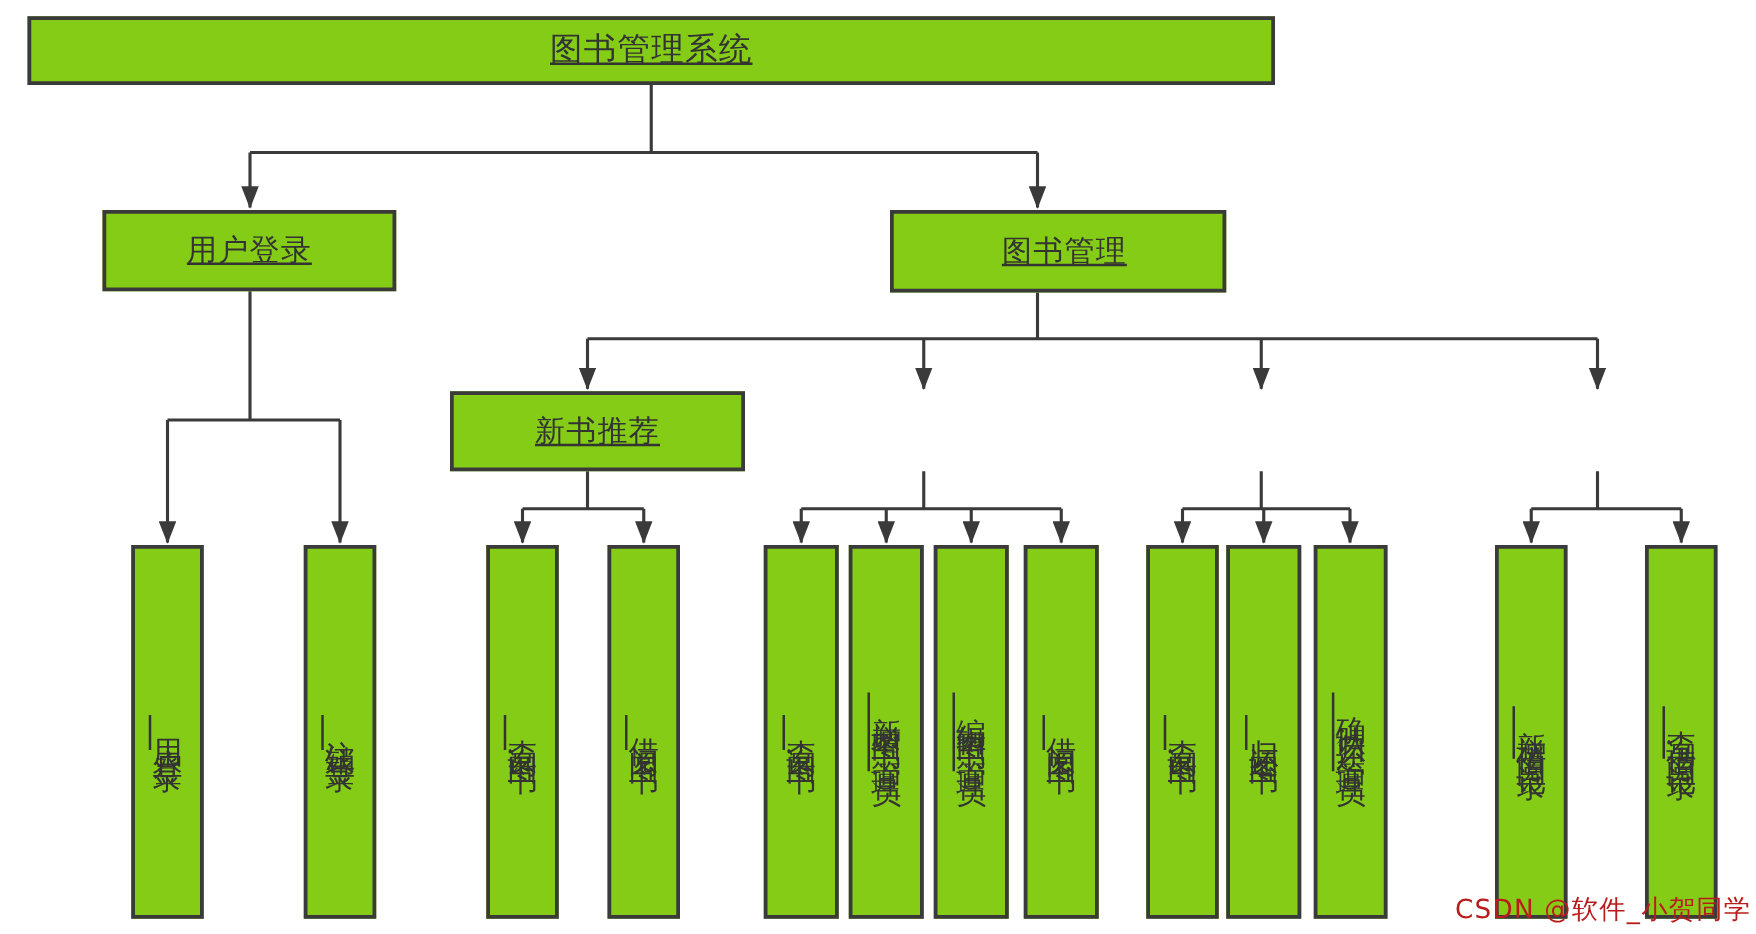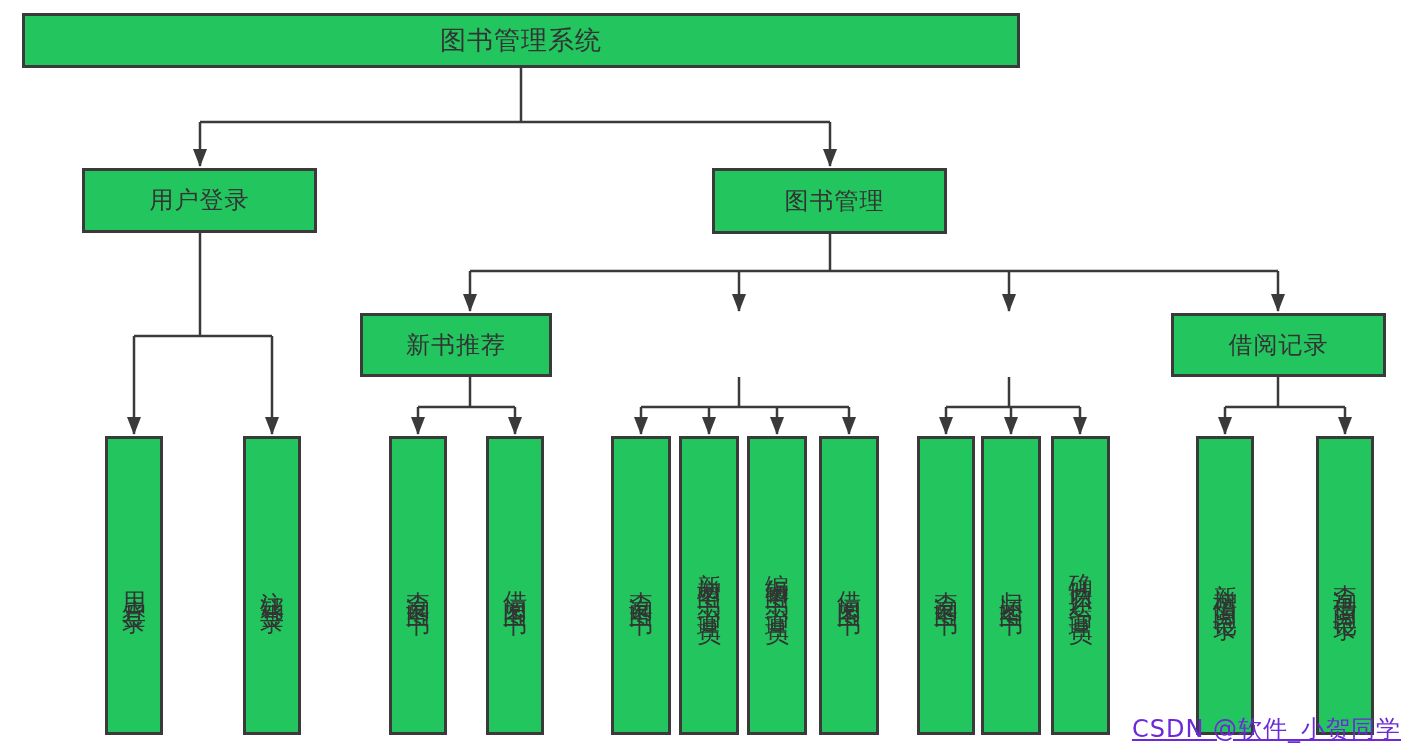--- a/index.html
+++ b/index.html
@@ -20,47 +20,48 @@
     left: 0;
     top: 0;
     width: 1405px;
     height: 747px;
     pointer-events: none;
   }
   .node {
     position: absolute;
     box-sizing: border-box;
     border: 3px solid #3a3a3a;
-    background: #22c55e;
+    background: #84cc16;
     display: flex;
     align-items: center;
     justify-content: center;
     color: #333333;
+    text-decoration: underline;
   }
   .node .lbl {
     display: block;
     font-size: 24px;
     letter-spacing: 1px;
     white-space: nowrap;
     line-height: 1.2;
   }
   #n-root .lbl { font-size: 26px; }
   .leaf .lbl {
     writing-mode: vertical-rl;
     text-orientation: mixed;
     letter-spacing: 7px;
     line-height: 1;
     font-size: 24px;
     white-space: nowrap;
   }
   
   #n-root           { left: 22px;   top: 13px;  width: 998px; height: 55px; }
   #n-user-login     { left: 82px;   top: 168px; width: 235px; height: 65px; }
-  #n-book-mgmt      { left: 712px;  top: 168px; width: 235px; height: 66px; padding-left: 10px; }
-  #n-new-book-rec   { left: 360px;  top: 313px; width: 192px; height: 64px; }
+  #n-book-mgmt      { left: 712px;  top: 168px; width: 269px; height: 66px; padding-left: 10px; }
+  #n-new-book-rec   { left: 360px;  top: 313px; width: 236px; height: 64px; }
   #n-book-borrow    { left: 632px;  top: 313px; width: 214px; height: 64px; }
   #n-current-borrow { left: 902px;  top: 313px; width: 215px; height: 64px; }
   #n-borrow-record  { left: 1171px; top: 313px; width: 215px; height: 64px; }
   .leaf             { top: 436px; height: 299px; }
   #n-leaf-login     { left: 105px;  width: 58px; }
   #n-leaf-logout    { left: 243px;  width: 58px; }
   #n-leaf-nb-query  { left: 389px;  width: 58px; }
   #n-leaf-nb-borrow { left: 486px;  width: 58px; }
   #n-leaf-bb-query  { left: 611px;  width: 60px; }
   #n-leaf-bb-add    { left: 679px;  width: 60px; }
@@ -68,26 +69,25 @@
   #n-leaf-bb-borrow { left: 819px;  width: 60px; }
   #n-leaf-cb-query  { left: 917px;  width: 58px; }
   #n-leaf-cb-return { left: 981px;  width: 60px; }
   #n-leaf-cb-confirm{ left: 1051px; width: 59px; }
   #n-leaf-br-add    { left: 1196px; width: 58px; }
   #n-leaf-br-query  { left: 1316px; width: 58px; }
   #watermark {
     position: absolute;
     right: 4px;
     top: 713px;
-    font-size: 24px;
+    font-size: 21px;
     letter-spacing: 1px;
-    color: #6d28d9;
+    color: #b91c1c;
     z-index: 5;
     white-space: nowrap;
-    text-decoration: underline;
   }
 </style>
 </head>
 <body>
 
 <div id="stage">
 
   <svg id="connectors" viewBox="0 0 1405 747" xmlns="http://www.w3.org/2000/svg">
     <defs>
       <marker id="arrow" markerUnits="userSpaceOnUse" markerWidth="18" markerHeight="14" viewBox="0 0 18 14" refX="17" refY="7" orient="auto">
@@ -145,23 +145,20 @@
   <div class="node" id="n-user-login">
     <span class="lbl">用户登录</span>
   </div>
   <div class="node" id="n-book-mgmt">
     <span class="lbl">图书管理</span>
   </div>
 
   <div class="node" id="n-new-book-rec">
     <span class="lbl">新书推荐</span>
   </div>
-  <div class="node" id="n-borrow-record">
-    <span class="lbl">借阅记录</span>
-  </div>
 
   <div class="node leaf" id="n-leaf-login">
     <span class="lbl">用户登录</span>
   </div>
   <div class="node leaf" id="n-leaf-logout">
     <span class="lbl">注销登录</span>
   </div>
   <div class="node leaf" id="n-leaf-nb-query">
     <span class="lbl">查询图书</span>
   </div>

